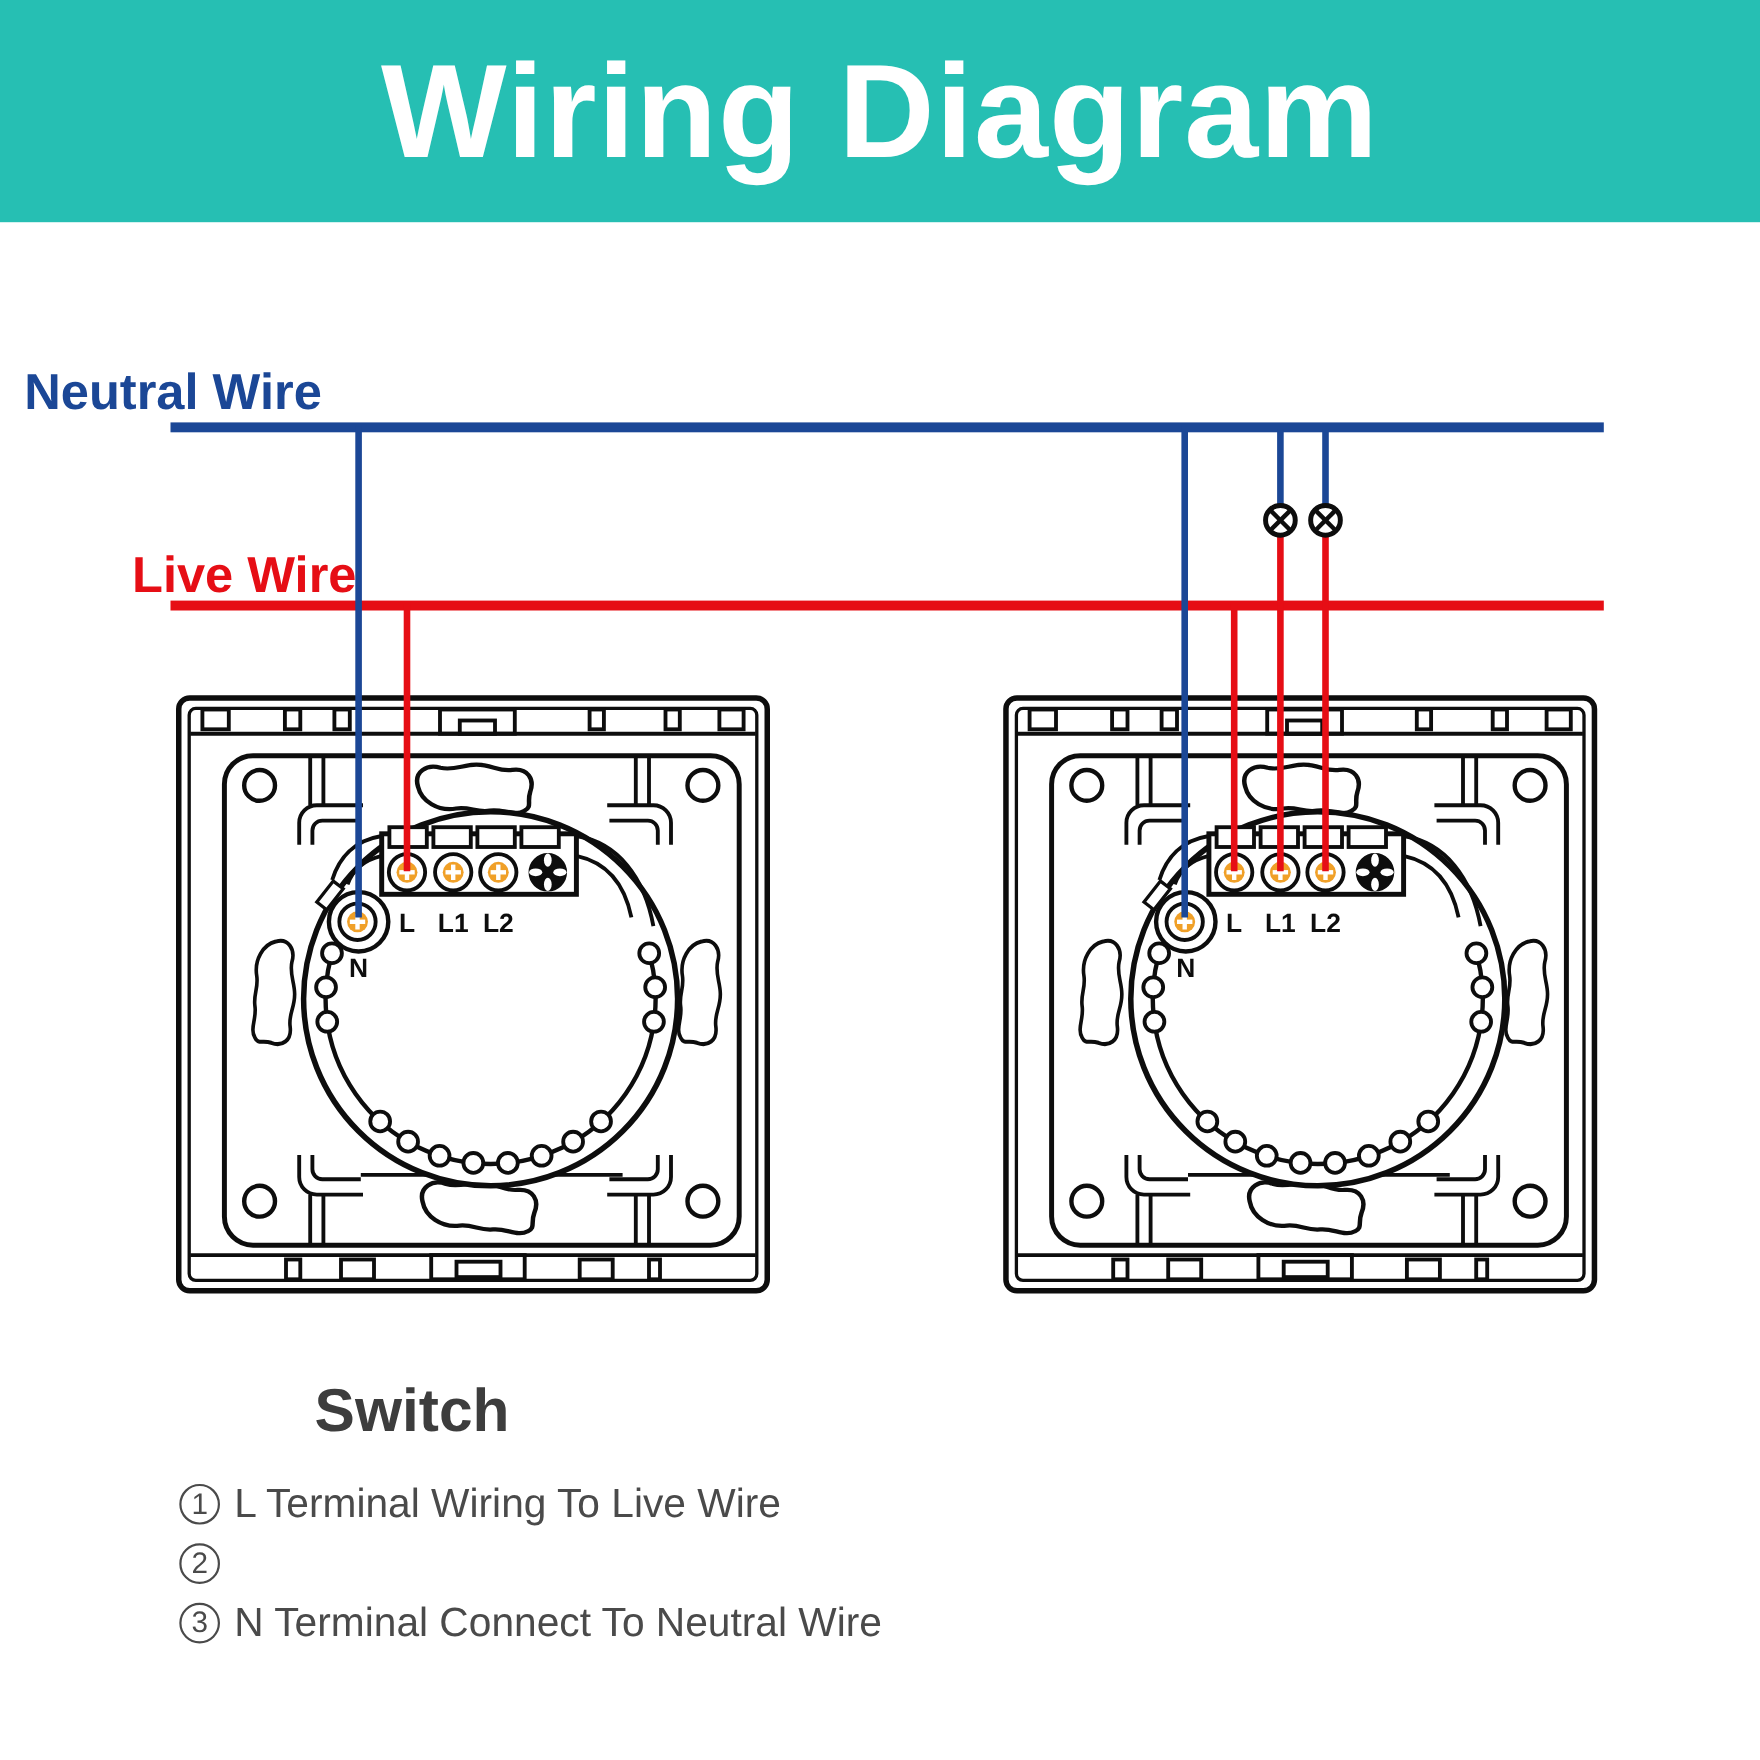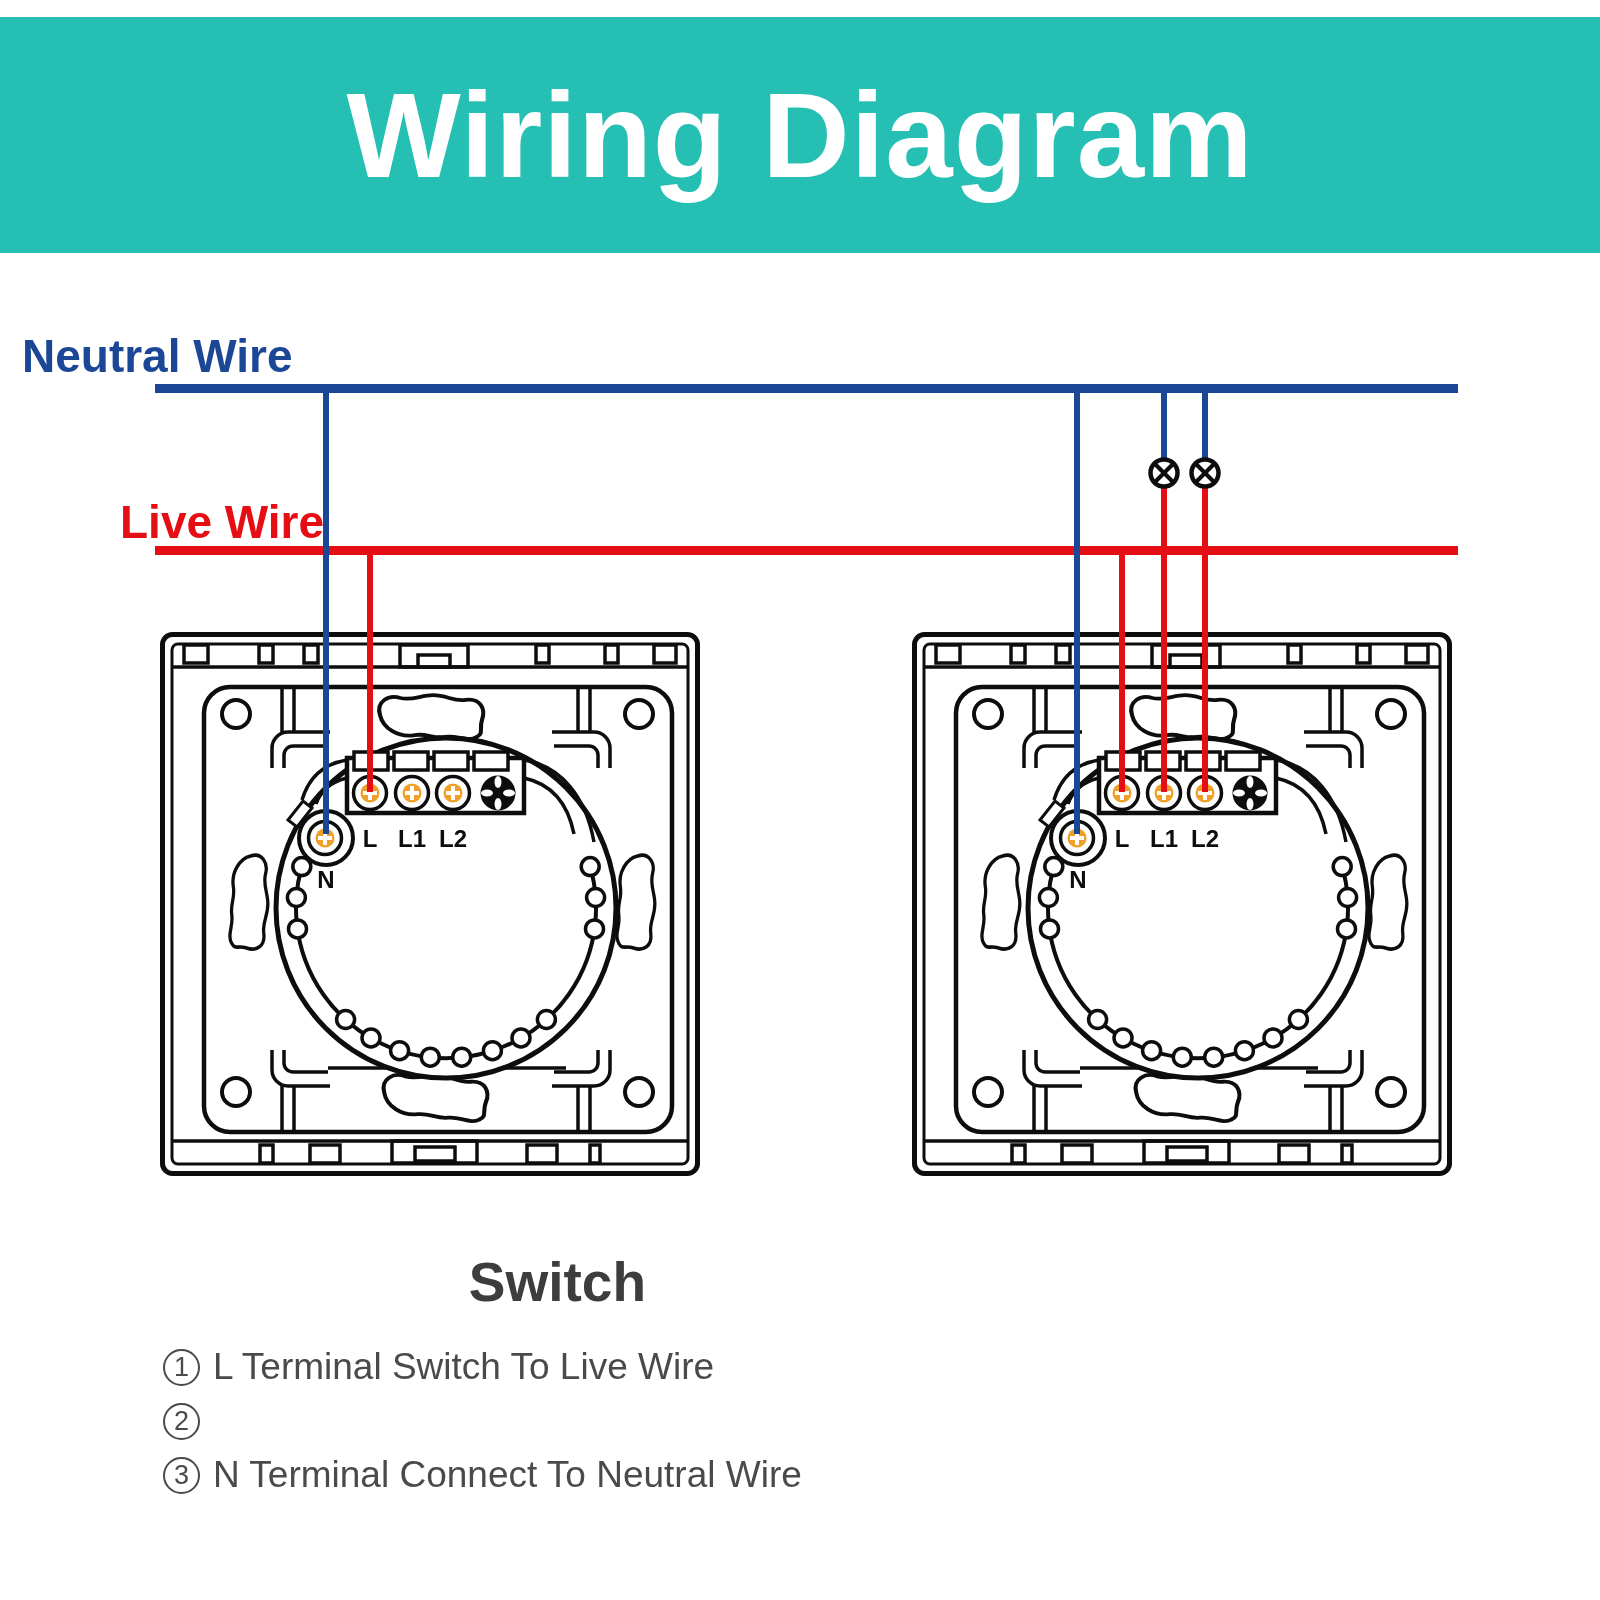--- a/index.html
+++ b/index.html
@@ -5,31 +5,31 @@
   :root{
     --teal:#26bfb3; --navy:#1b4796; --red:#e60e15;
     --orange:#f0a028; --ink:#0d0d0d; --gray:#3d3d3d; --gray2:#4a4a4a;
   }
   html,body{margin:0;padding:0;}
   body{
     width:1600px;height:1600px;position:relative;background:#ffffff;
     font-family:"Liberation Sans",sans-serif;overflow:hidden;
   }
   .header{
-    position:absolute;top:17px;left:0;width:1600px;height:236px;
+    position:absolute;top:0;left:0;width:1600px;height:202px;
     background:var(--teal);display:flex;align-items:center;justify-content:center;
   }
   .header .title{
     color:#ffffff;font-size:121px;font-weight:700;letter-spacing:1px;margin:0;line-height:1;
   }
   svg.diagram{position:absolute;top:0;left:0;}
   .wire-label{font-weight:700;font-size:46px;}
   .term-label{font-weight:700;font-size:24px;fill:var(--ink);}
   .caption{
-    position:absolute;left:286px;top:1250px;width:360px;text-align:right;
+    position:absolute;left:286px;top:1250px;width:360px;text-align:left;
     font-size:55px;font-weight:700;color:var(--gray);
   }
   .legend{position:absolute;left:163px;top:1340px;}
   .legend-row{
     display:flex;align-items:center;height:54px;
     font-size:37px;font-weight:500;color:var(--gray2);white-space:nowrap;
   }
   .legend-num{
     flex:0 0 auto;box-sizing:border-box;width:37px;height:37px;margin-right:13px;
     border:2.5px solid var(--gray2);border-radius:50%;
@@ -226,21 +226,21 @@
 
   <text class="wire-label" x="22" y="372" style="fill:var(--navy)">Neutral Wire</text>
   <text class="wire-label" x="120" y="538" style="fill:var(--red)">Live Wire</text>
 </svg>
 
 <div class="caption">Switch</div>
 
 <div class="legend">
   <div class="legend-row">
     <span class="legend-num">1</span>
-    <span>L Terminal Switch To Live Wire</span>
+    <span>L Terminal Wiring To Live Wire</span>
   </div>
   <div class="legend-row">
     <span class="legend-num">2</span>
   </div>
   <div class="legend-row">
     <span class="legend-num">3</span>
     <span>N Terminal Connect To Neutral Wire</span>
   </div>
 </div>
 

